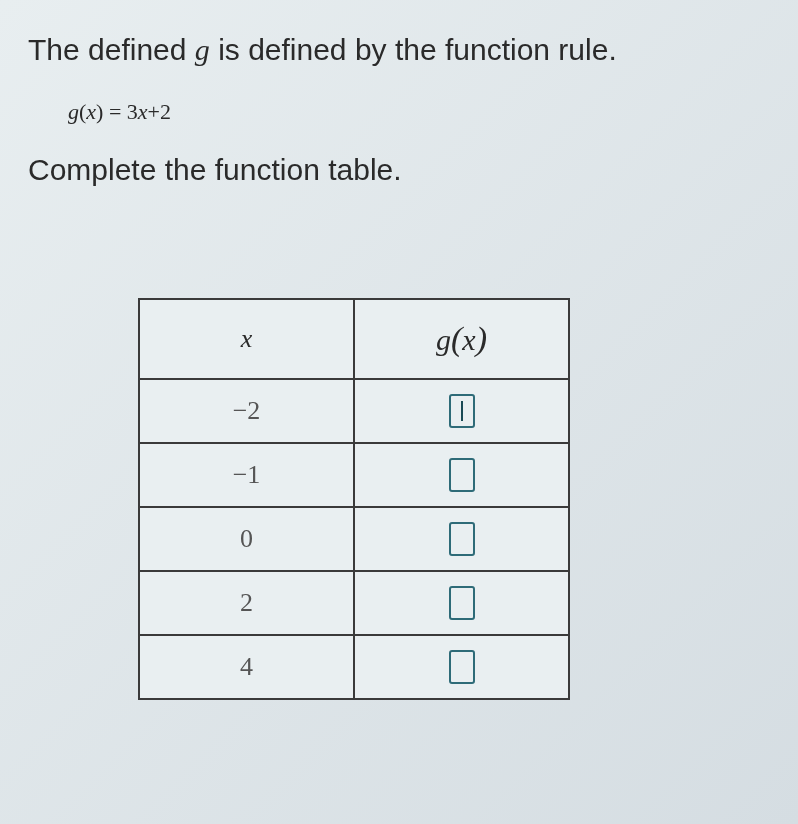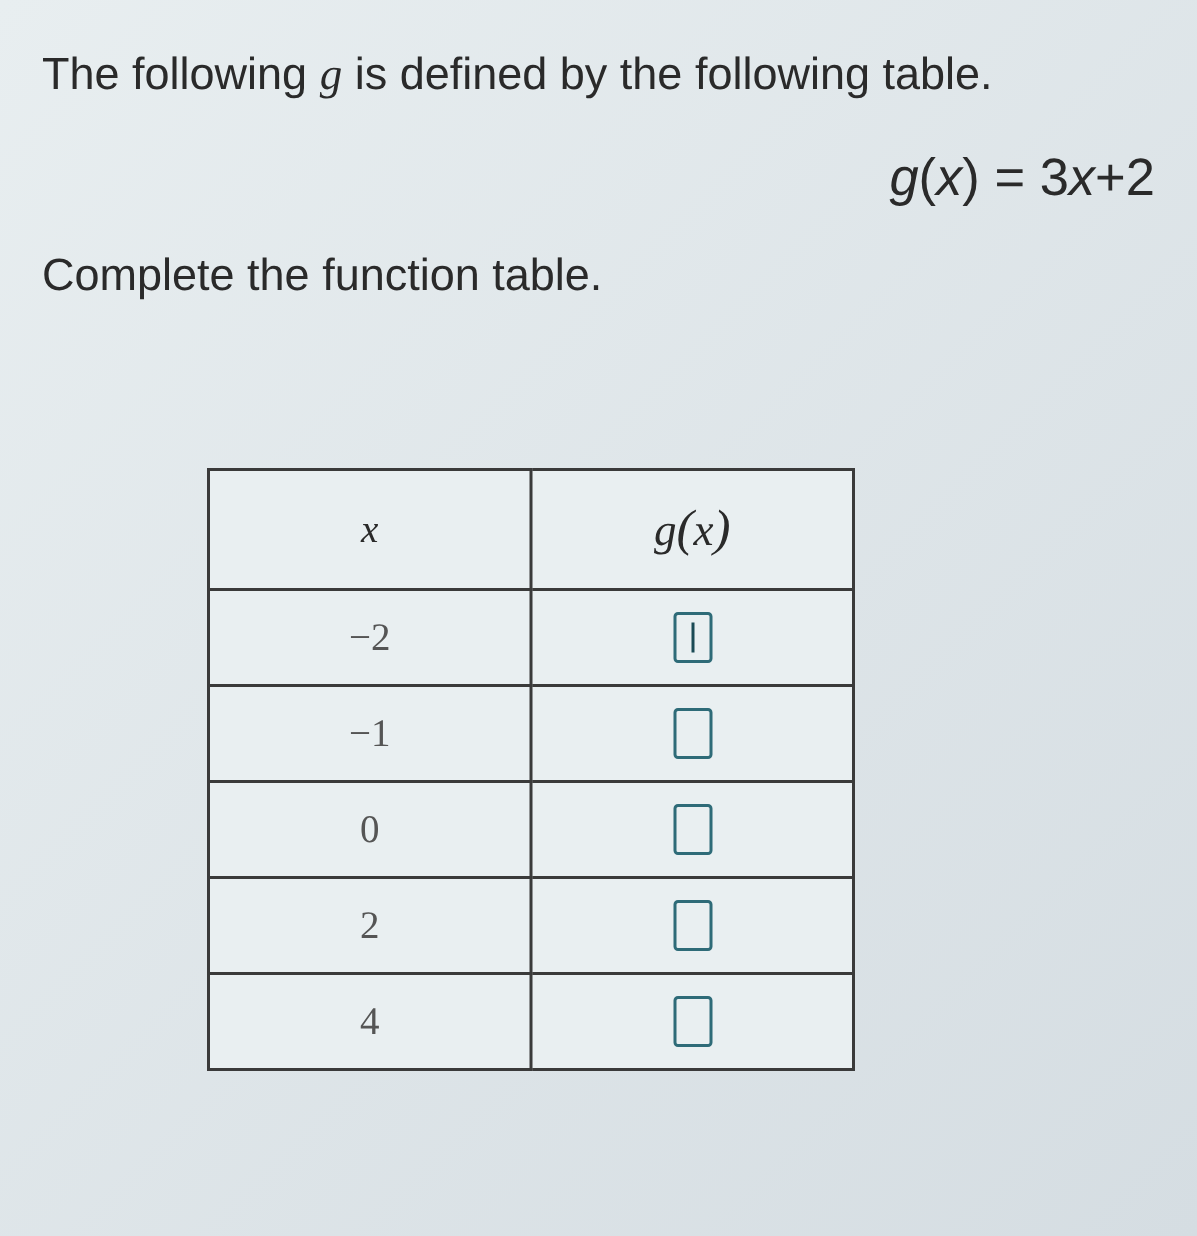--- a/index.html
+++ b/index.html
@@ -12,25 +12,24 @@
       padding: 30px 28px;
       position: relative;
     }
     .intro {
       font-size: 30px;
       line-height: 1.35;
       margin-bottom: 28px;
     }
     .intro .fn { font-style: italic; font-family: 'Times New Roman', serif; }
     .formula {
-      font-family: Liberation Sans, sans-serif;
-      font-size: 35px;
+      font-family: Liberation Serif, serif;
+      font-size: 22px;
       font-style: italic;
       margin: 10px 0 28px 40px;
-      text-align: right;
     }
     .formula .upright { font-style: normal; }
     .instruction {
       font-size: 30px;
       margin-bottom: 111px;
     }
     .table-wrap {
       margin-left: 110px;
     }
     table {
@@ -78,21 +77,21 @@
       bottom: 5px;
       width: 2px;
       background: #1a4a55;
       transform: translateX(-50%);
     }
   </style>
 </head>
 <body>
 
 <p class="intro">
-  <span>The following </span><span class="fn">g</span><span> is defined by the following table.</span>
+  <span>The defined </span><span class="fn">g</span><span> is defined by the function rule.</span>
 </p>
 
 <p class="formula">
   <span>g</span><span class="upright">(</span><span>x</span><span class="upright">)</span><span class="upright"> = </span><span class="upright">3</span><span>x</span><span class="upright">+</span><span class="upright">2</span>
 </p>
 
 <p class="instruction">Complete the function table.</p>
 
 <div class="table-wrap">
   <table>

